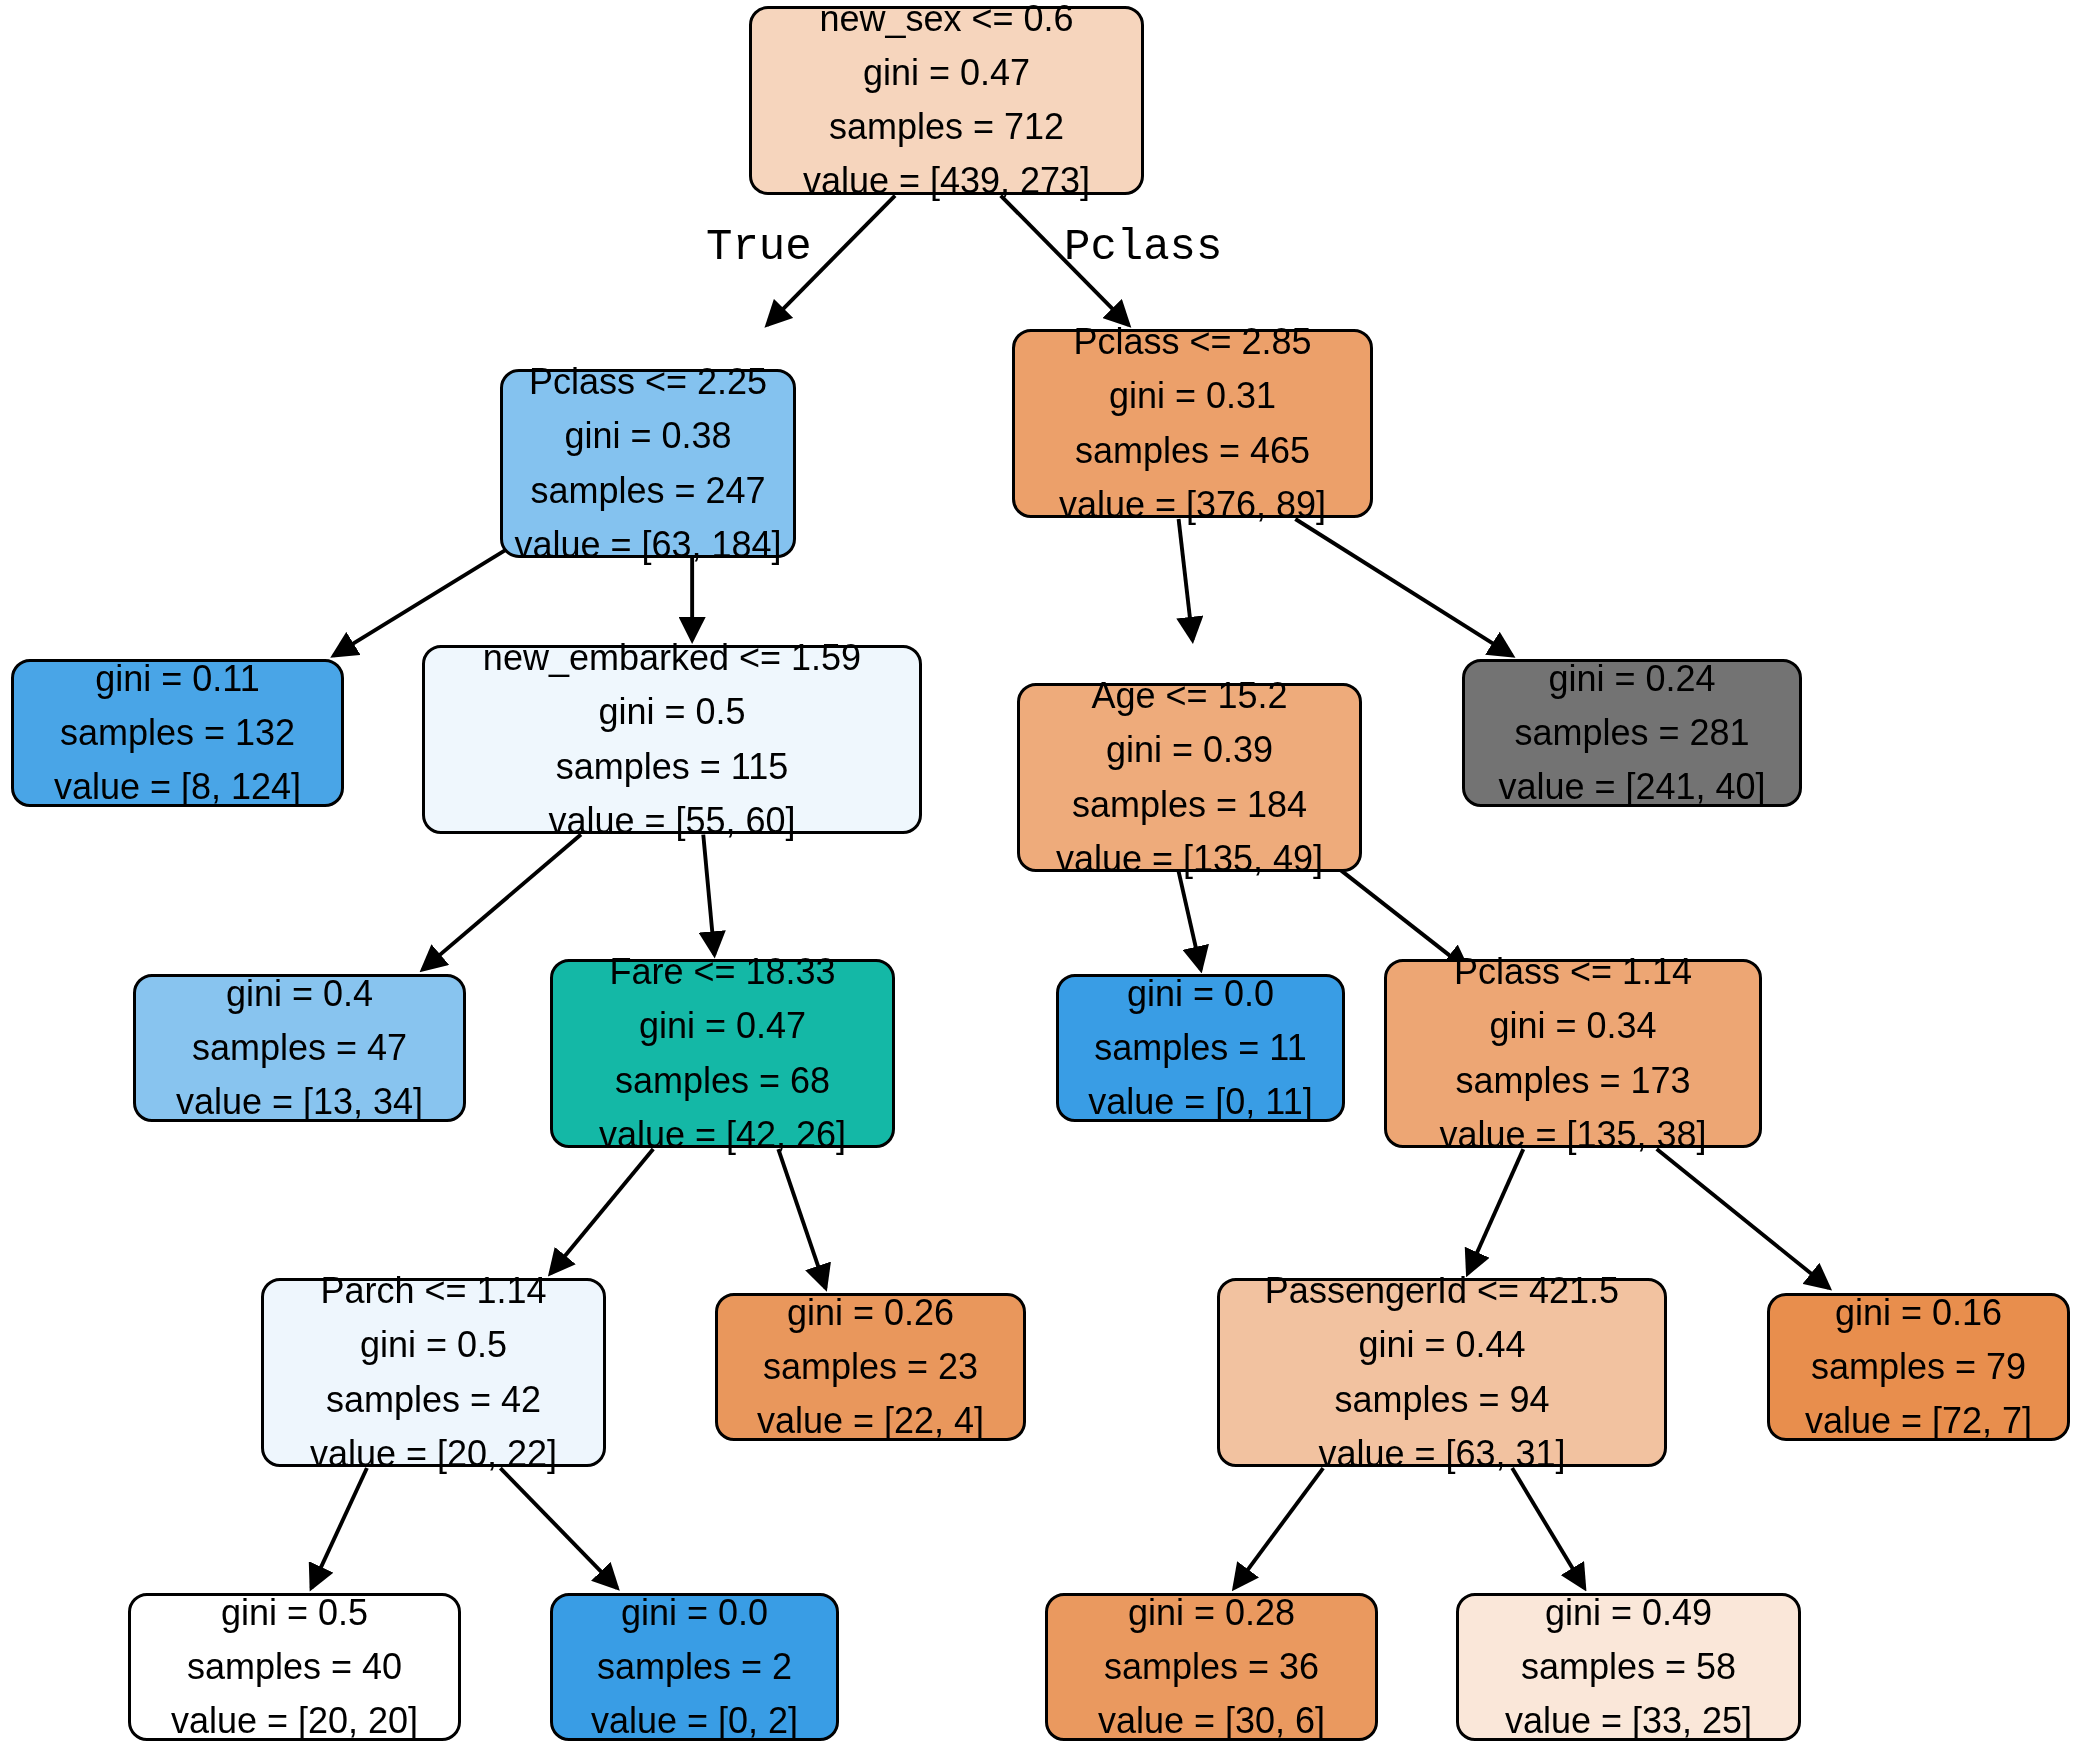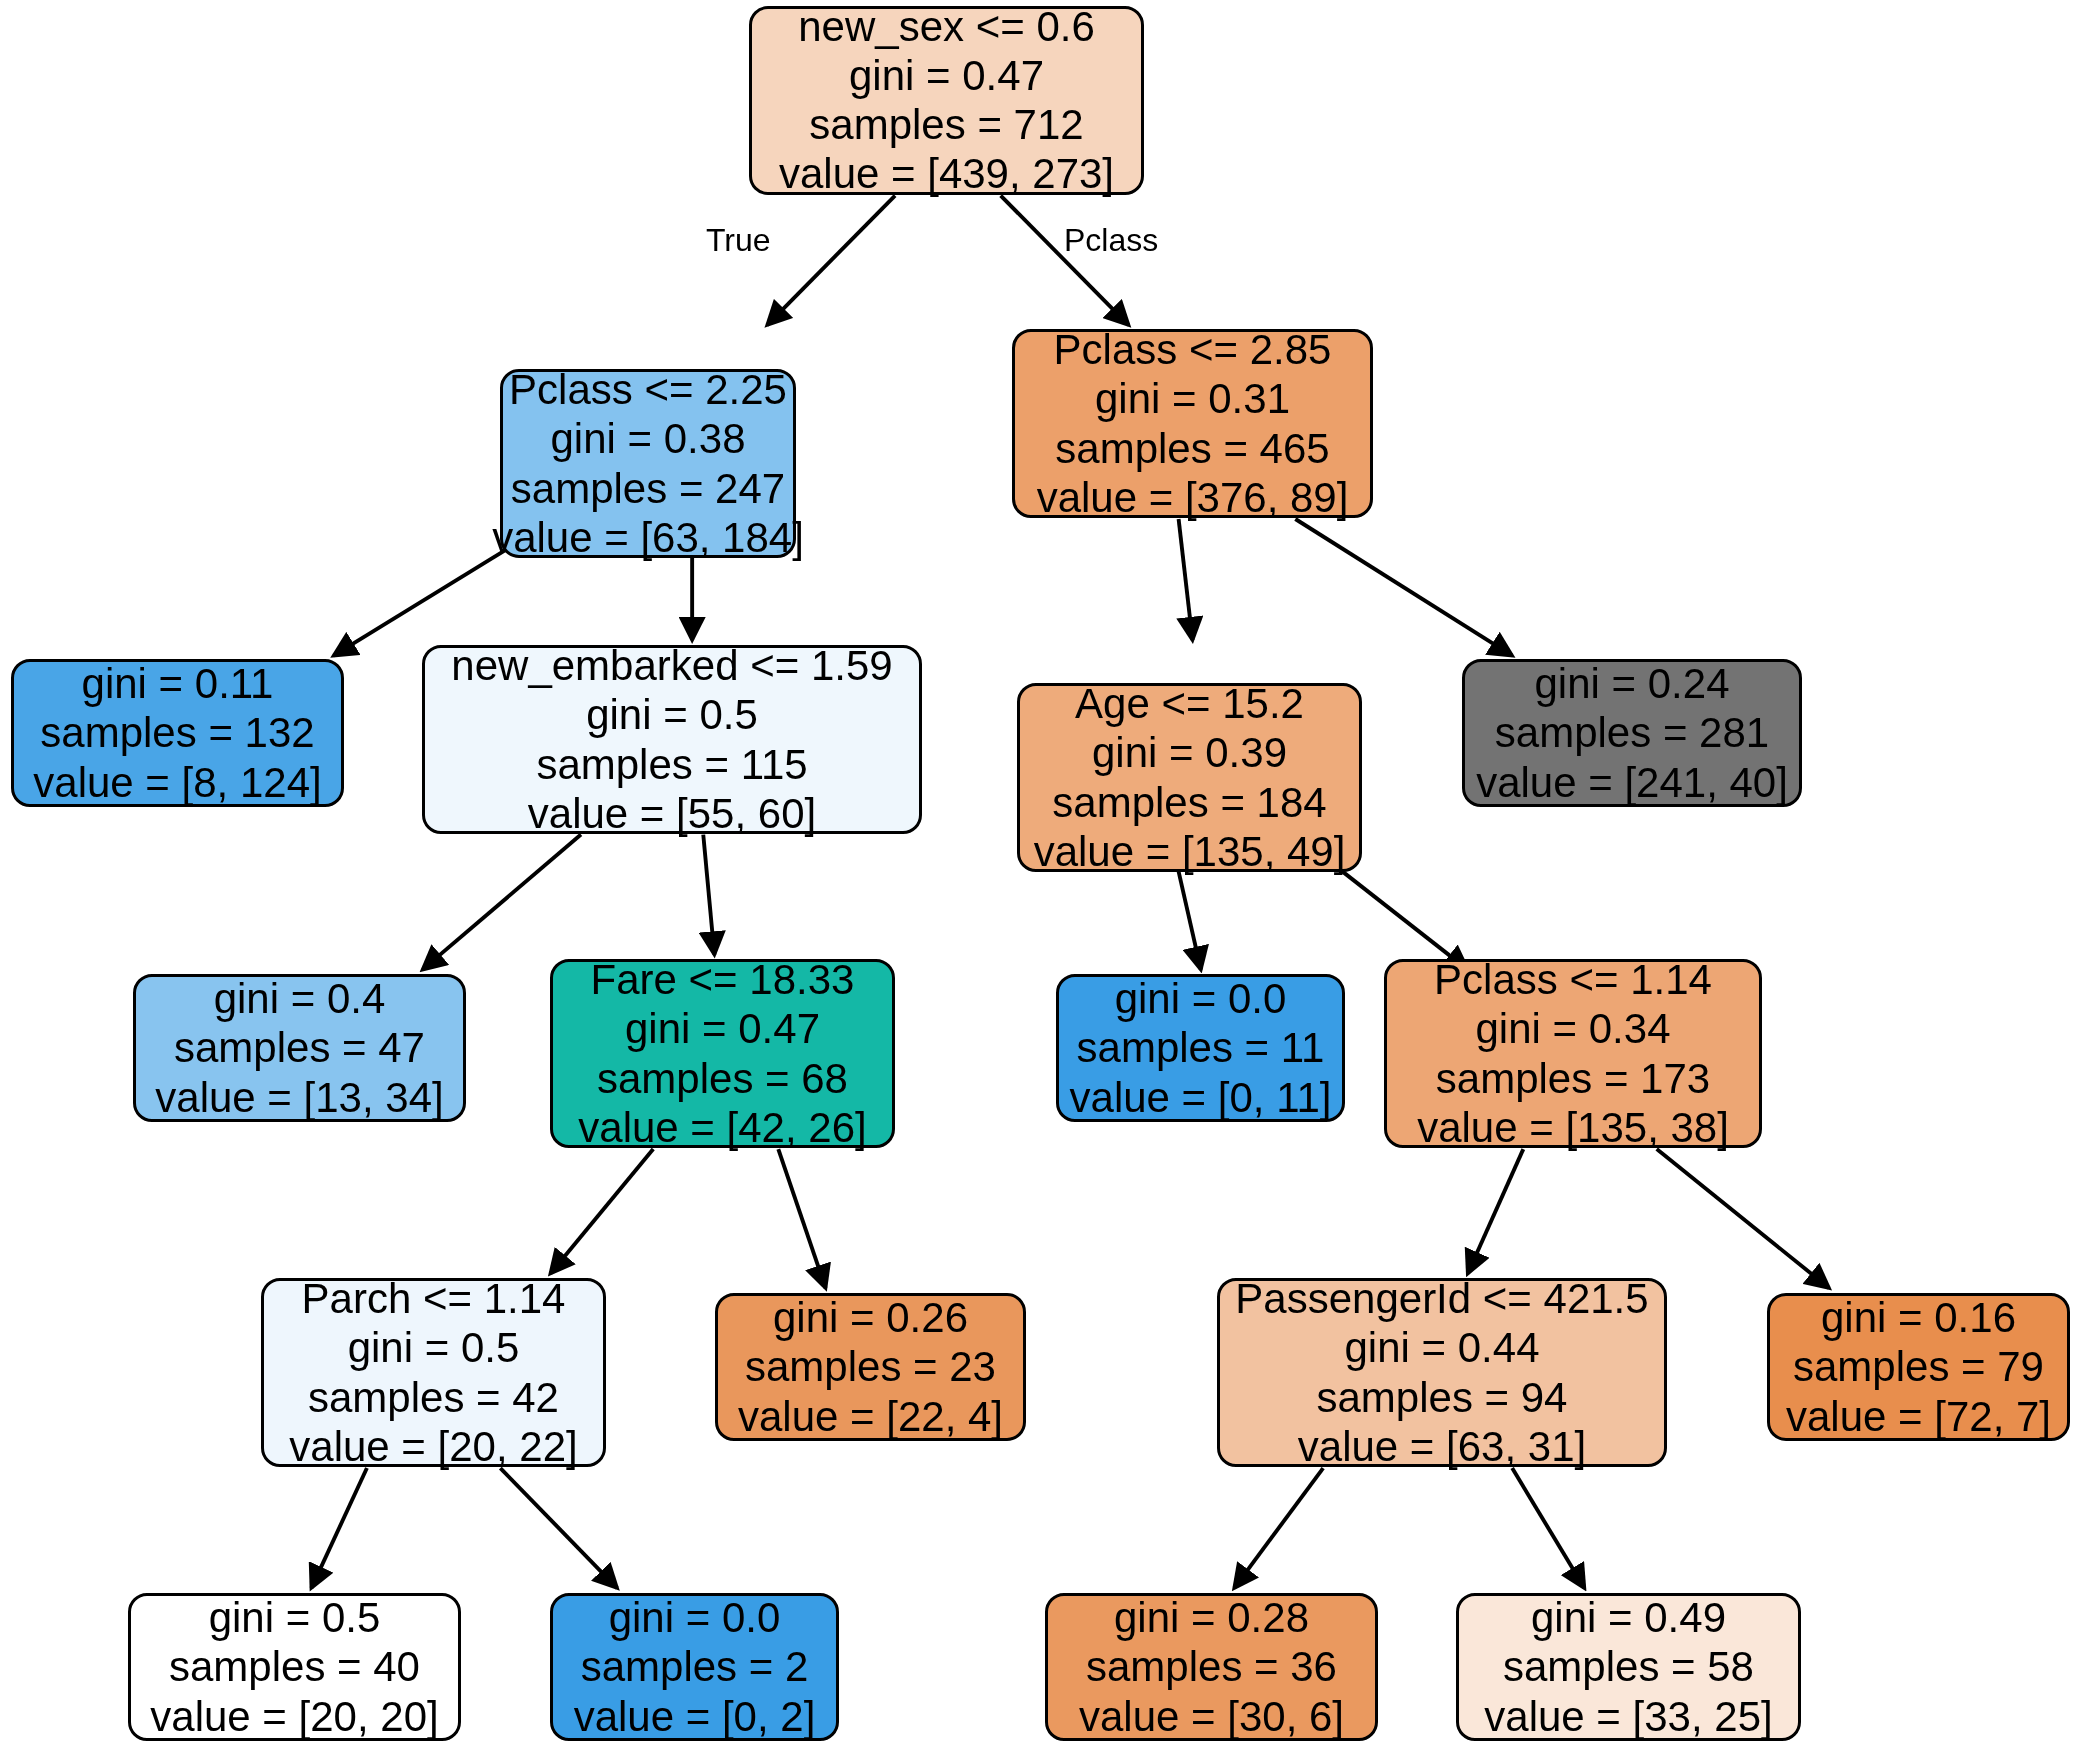--- a/index.html
+++ b/index.html
@@ -27,33 +27,34 @@
     position: absolute;
     box-sizing: border-box;
     border: 3.9px solid #000000;
     border-radius: 19px;
     display: flex;
     flex-direction: column;
     align-items: center;
     justify-content: center;
     text-align: center;
     color: #000000;
-    font-size: 42px;
+    font-size: 36px;
     line-height: 1.17;
     padding: 5.6px 10px;
     white-space: nowrap;
+    gap: 12px;
   }
   .tree-node .ln {
     display: block;
   }
   .edge-label {
     position: absolute;
-    font-size: 32px;
+    font-size: 44px;
     color: #000000;
-    font-family: Liberation Sans, sans-serif;
+    font-family: Liberation Mono, monospace;
     white-space: nowrap;
   }
 </style>
 </head>
 <body>
 
 <div id="tree-canvas">
   <svg id="edge-layer" viewBox="0 0 3736 3162" preserveAspectRatio="none">
     <defs>
       <marker id="arrowhead" markerWidth="7" markerHeight="7" refX="6" refY="3.5" orient="auto" markerUnits="strokeWidth">

